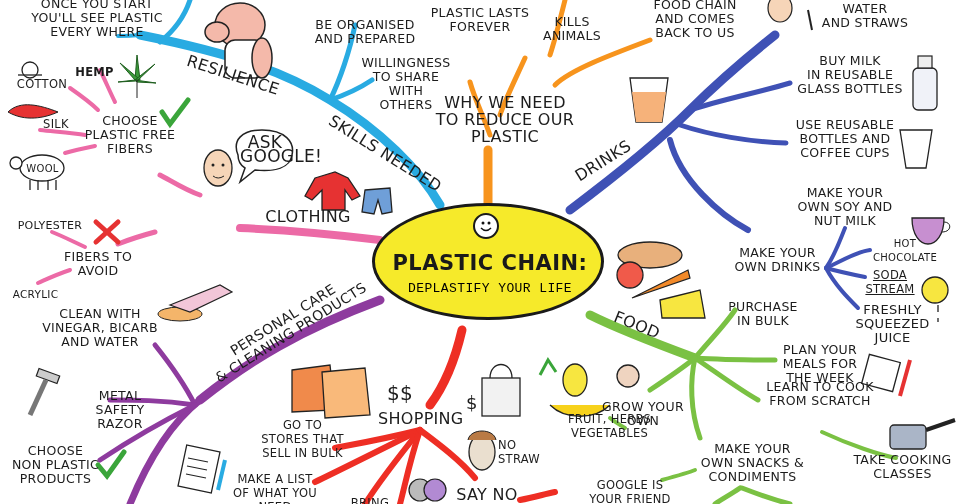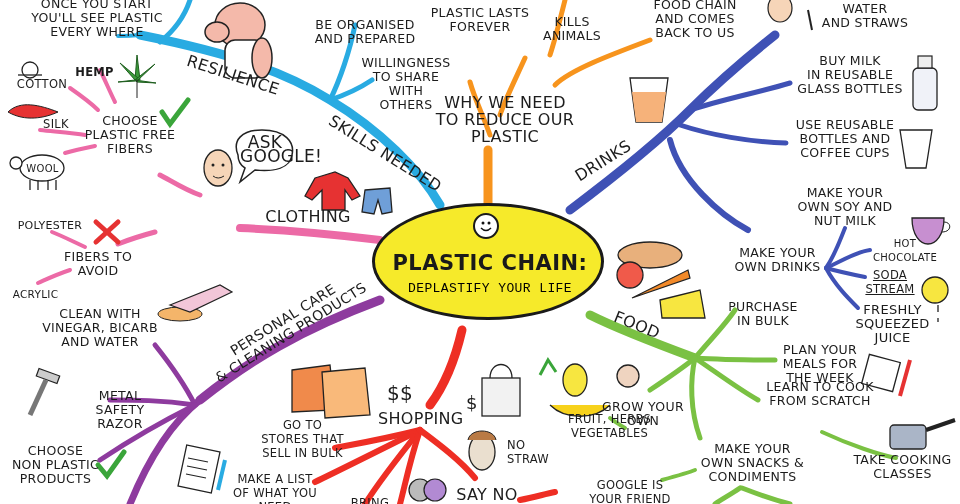--- a/index.html
+++ b/index.html
@@ -300,21 +300,21 @@
   <div class="lbl big" style="left:378px;top:410px;width:80px;">SHOPPING</div>
   <div class="lbl big" style="left:464px;top:394px;width:16px;font-size:18px;">$</div>
   <div class="lbl" style="left:255px;top:418px;width:95px;font-size:11.5px;text-align:center;">GO TO
 STORES THAT
 SELL IN BULK</div>
   <div class="lbl" style="left:230px;top:472px;width:90px;font-size:11.5px;">MAKE A LIST
 OF WHAT YOU
 NEED</div>
   <div class="lbl" style="left:345px;top:496px;width:50px;font-size:11.5px;">BRING</div>
   <div class="lbl big" style="left:452px;top:486px;width:70px;">SAY NO</div>
-  <div class="lbl left" style="left:498px;top:438px;font-size:11.5px;margin-left:9px;">NO
+  <div class="lbl left" style="left:498px;top:438px;font-size:11.5px;">NO
 STRAW</div>
 
   <div class="lbl rot" style="left:205px;top:360px;transform:rotate(-32deg);font-size:14px;line-height:15px;">PERSONAL CARE
 &amp; CLEANING PRODUCTS</div>
   <div class="lbl" style="left:40px;top:307px;width:120px;">CLEAN WITH
 VINEGAR, BICARB
 AND WATER</div>
   <div class="lbl" style="left:50px;top:389px;width:60px;margin-left:40px;">METAL
 SAFETY
 RAZOR</div>

